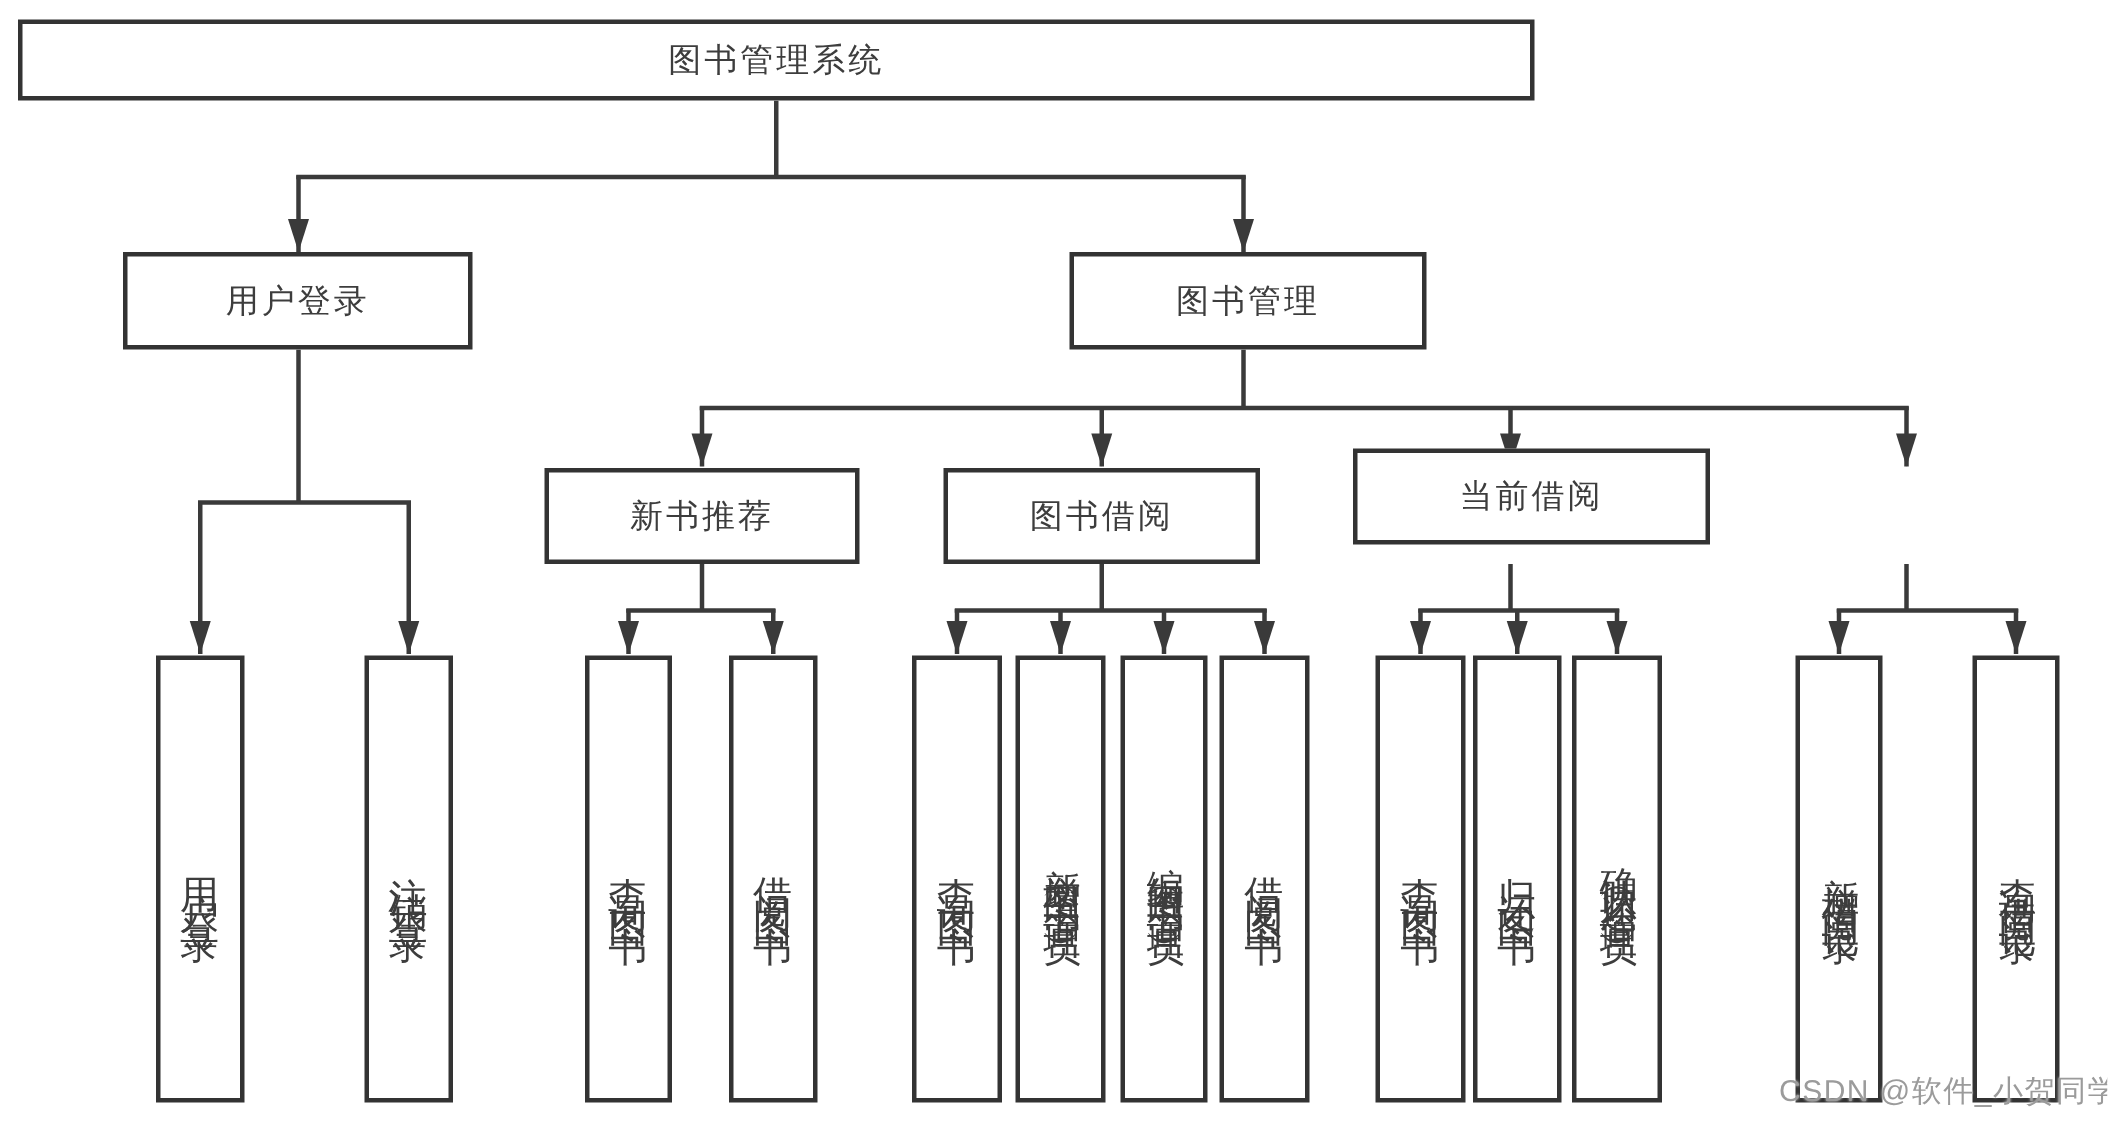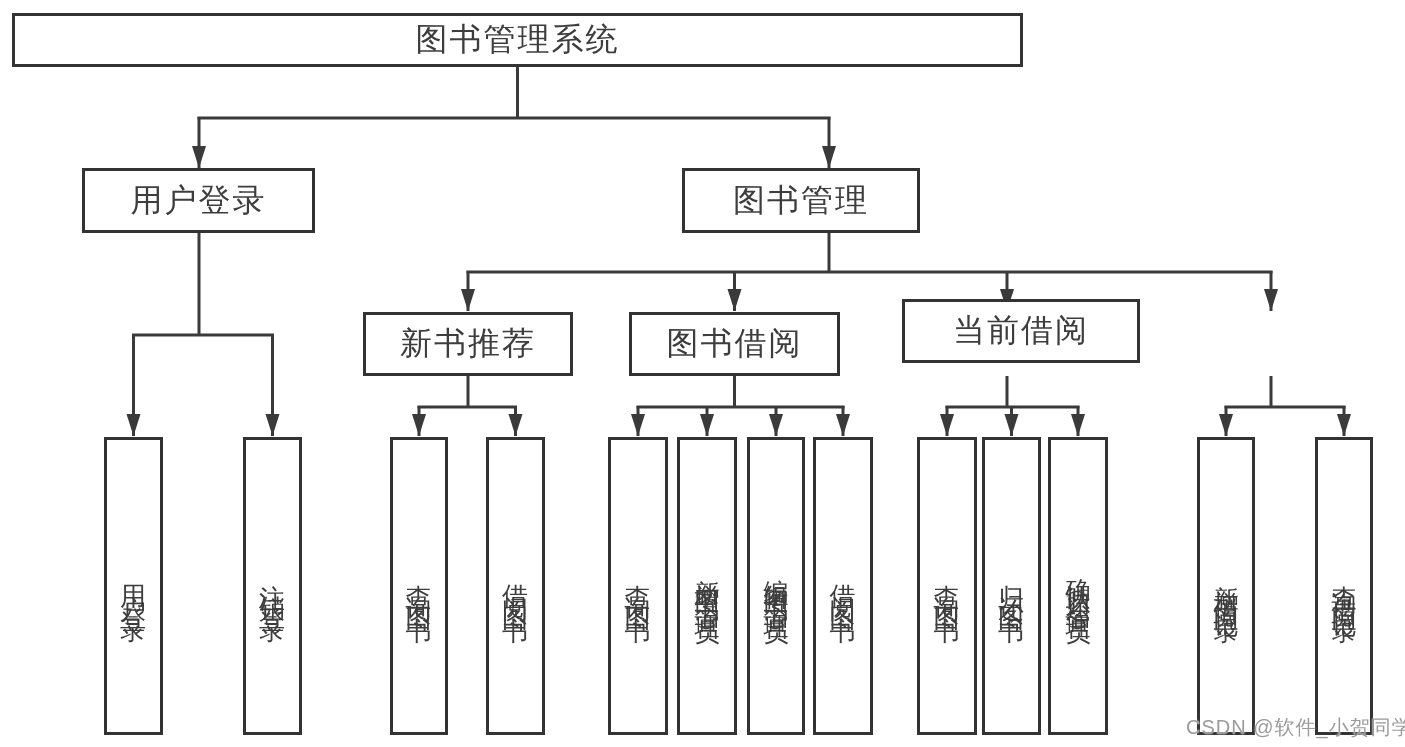--- a/index.html
+++ b/index.html
@@ -16,21 +16,21 @@
     box-sizing:border-box;
     background:#ffffff;
     border:3px solid #333333;
     color:#3d3d3d;
     display:flex;
     align-items:center;
     justify-content:center;
     z-index:2;
   }
   .node.h{
-    font-size:32px;
+    font-size:22px;
     letter-spacing:2px;
     white-space:nowrap;
   }
   .node.v{
     writing-mode:vertical-rl;
     text-orientation:mixed;
     font-size:26px;
     letter-spacing:11px;
     line-height:1;
   }
@@ -98,21 +98,21 @@
       <line x1="1271" y1="376" x2="1271" y2="407"></line>
       <line x1="1224.5" y1="407" x2="1345.5" y2="407"></line>
       <line x1="1226" y1="406" x2="1226" y2="436" marker-end="url(#ah)"></line>
       <line x1="1344" y1="406" x2="1344" y2="436" marker-end="url(#ah)"></line>
     </g>
   </svg>
 
   <div class="node h" style="left:12px;top:13px;width:1011px;height:54px">图书管理系统</div>
 
   <div class="node h" style="left:82px;top:168px;width:233px;height:65px">用户登录</div>
-  <div class="node h" style="left:682px;top:168px;width:238px;height:65px">图书管理</div>
+  <div class="node h" style="left:713px;top:168px;width:238px;height:65px">图书管理</div>
 
   <div class="node h" style="left:629px;top:312px;width:211px;height:64px">图书借阅</div>
   <div class="node h" style="left:363px;top:312px;width:210px;height:64px">新书推荐</div>
   <div class="node h" style="left:902px;top:299px;width:238px;height:64px">当前借阅</div>
 
   <div class="node v" style="left:104px;top:437px;width:59px;height:298px">用户登录</div>
   <div class="node v" style="left:243px;top:437px;width:59px;height:298px">注销登录</div>
 
   <div class="node v" style="left:390px;top:437px;width:58px;height:298px">查询图书</div>
   <div class="node v" style="left:486px;top:437px;width:59px;height:298px">借阅图书</div>

